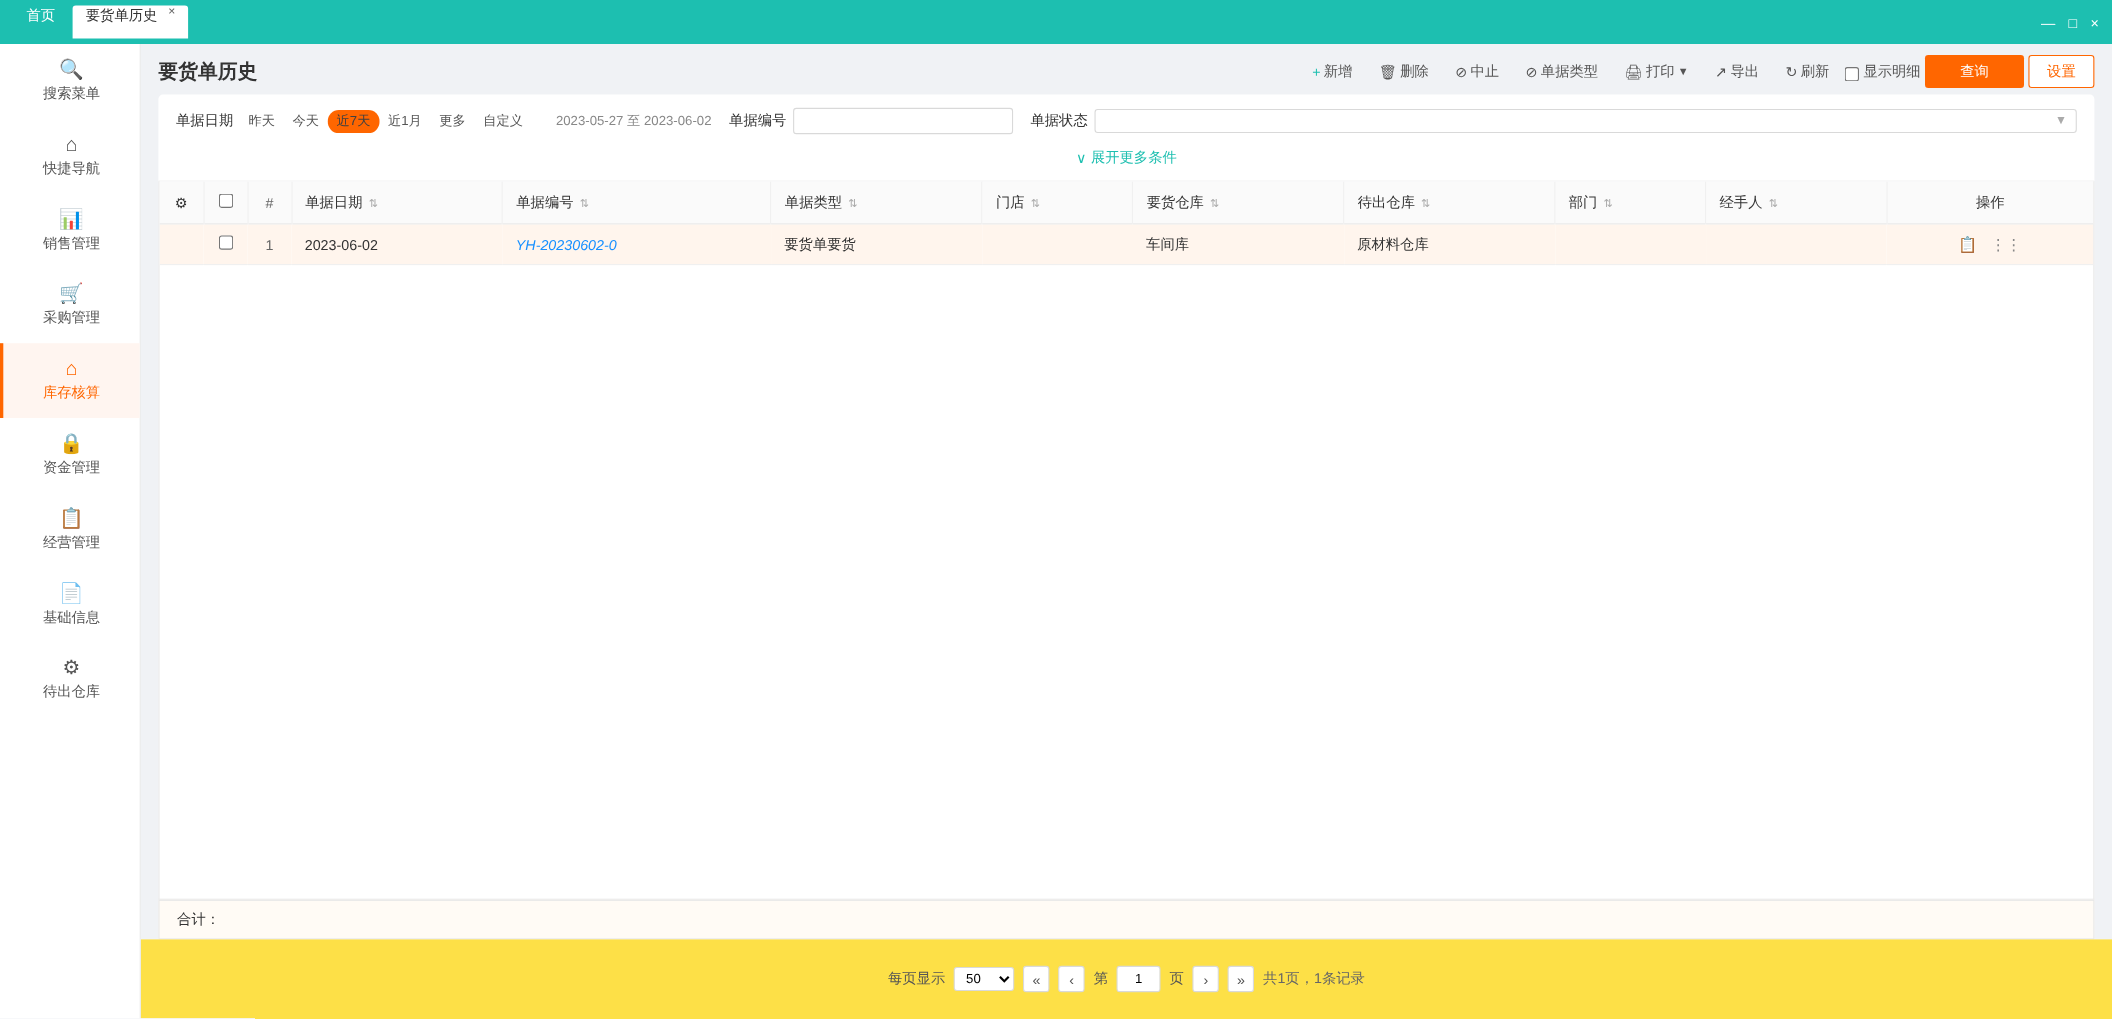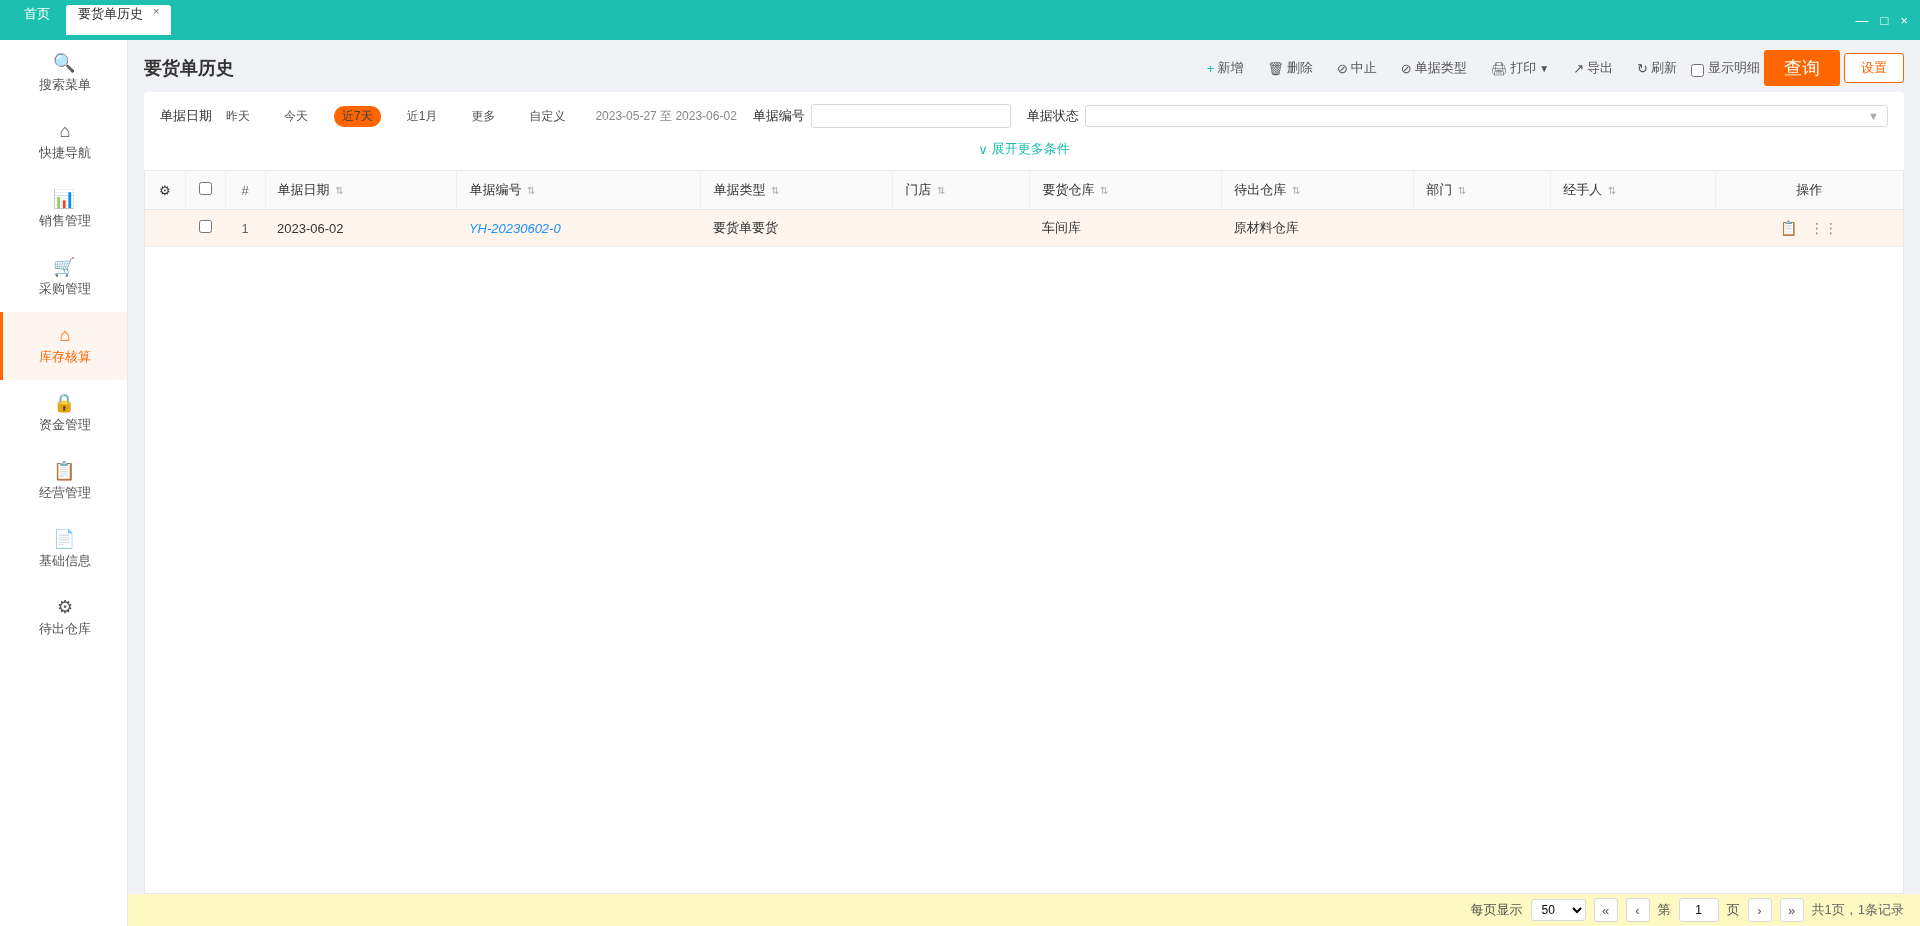--- a/index.html
+++ b/index.html
@@ -109,23 +109,23 @@
       background: transparent;
       cursor: pointer;
       color: #555;
       font-size: 12px;
     }
     .btn-primary {
       background: #f60;
       color: #fff;
       border: none;
       border-radius: 3px;
-      padding: 6px 20px;
-      cursor: pointer;
-      font-size: 18px;
+      padding: 6px 32px;
+      cursor: pointer;
+      font-size: 13px;
     }
     .btn-settings {
       background: #fff;
       color: #f60;
       border: 1px solid #f60;
       border-radius: 3px;
       padding: 5px 16px;
       cursor: pointer;
       font-size: 13px;
     }
@@ -144,21 +144,21 @@
       gap: 16px;
       flex-wrap: wrap;
     }
     .filter-label {
       color: #333;
       font-size: 13px;
       white-space: nowrap;
     }
     .date-filter-btns {
       display: flex;
-      gap: 18px;
+      gap: 0;
       align-items: flex-start;
     }
     .date-btn {
       padding: 2px 8px;
       border: none;
       background: transparent;
       cursor: pointer;
       color: #555;
       font-size: 12px;
       border-radius: 10px;
@@ -255,24 +255,24 @@
       border: 1px solid #e8e8e8;
       border-top: 1px solid #e8e8e8;
       color: #333;
       font-size: 13px;
     }
 
     
     .pagination-bar {
       display: flex;
       align-items: center;
-      justify-content: flex-end;
-      padding: 4px 16px;
+      justify-content: center;
+      padding: 24px 16px;
       gap: 8px;
-      background: #fef9c3;
+      background: #fde047;
       color: #555;
       font-size: 12px;
     }
     .page-size-select {
       border: 1px solid #d9d9d9;
       border-radius: 3px;
       padding: 2px 6px;
       font-size: 12px;
       background: #fff;
     }
@@ -503,20 +503,23 @@
             <td></td>
             <td class="action-col">
               <button class="row-action-btn" title="编辑">📋</button>
               <button class="row-action-btn" title="更多">⋮⋮</button>
             </td>
           </tr>
         </tbody>
       </table>
     </div>
 
+    <div class="table-footer">
+      <span>合计：</span>
+    </div>
 
     <div class="pagination-bar">
       <span>每页显示</span>
       <select class="page-size-select">
         <option value="10">10</option>
         <option value="20">20</option>
         <option value="50" selected="">50</option>
         <option value="100">100</option>
       </select>
       <div class="page-btn">

